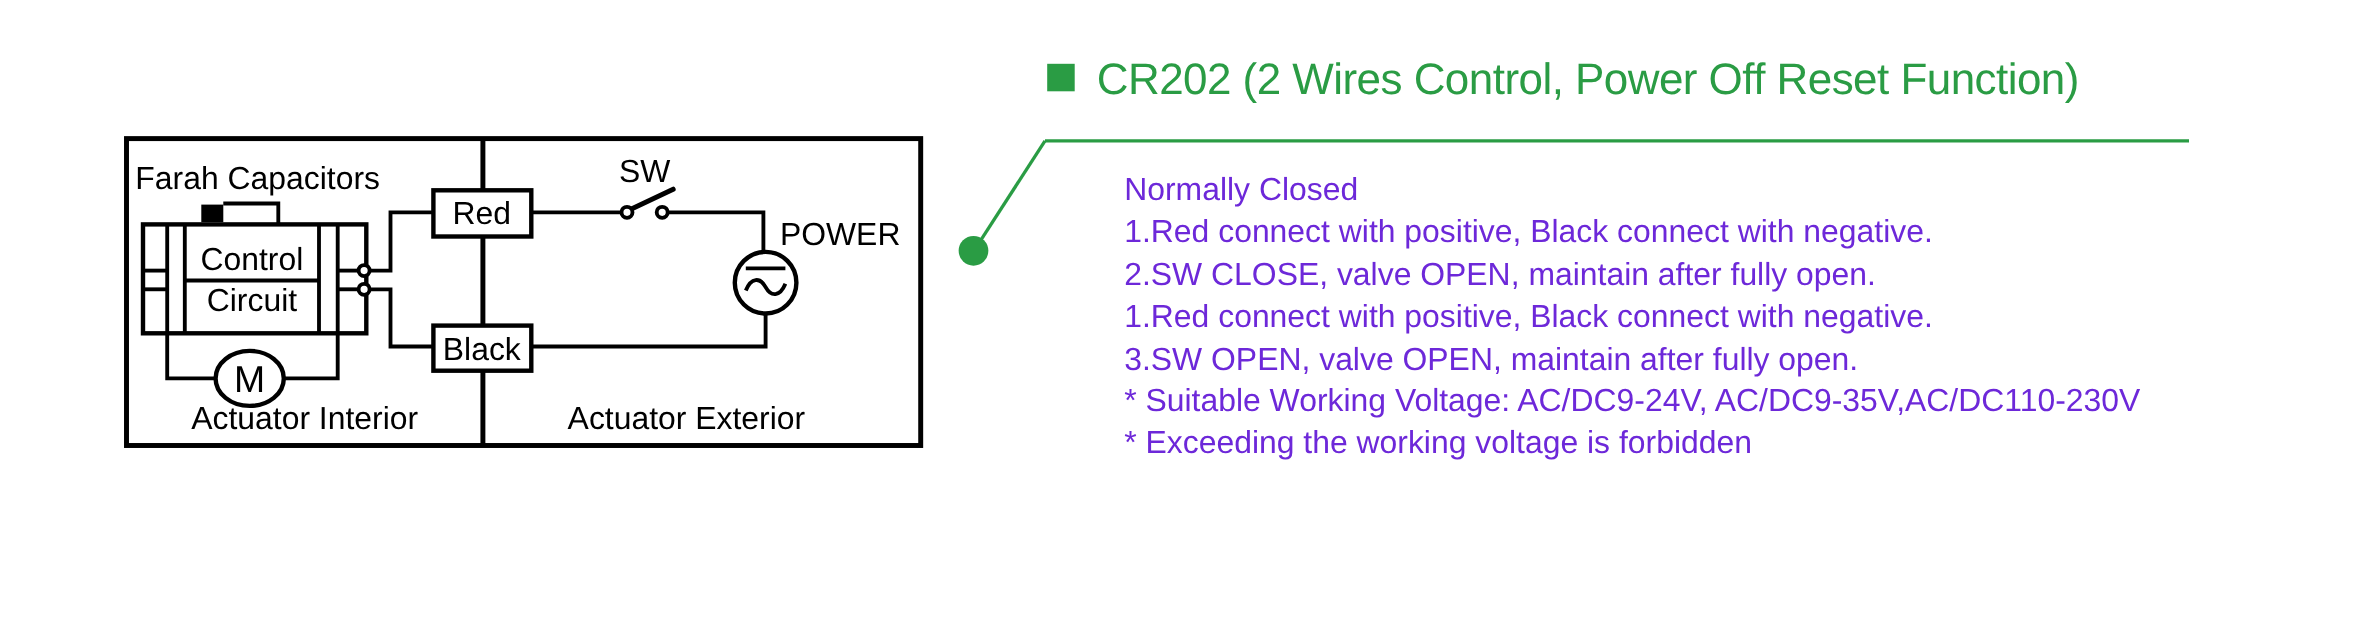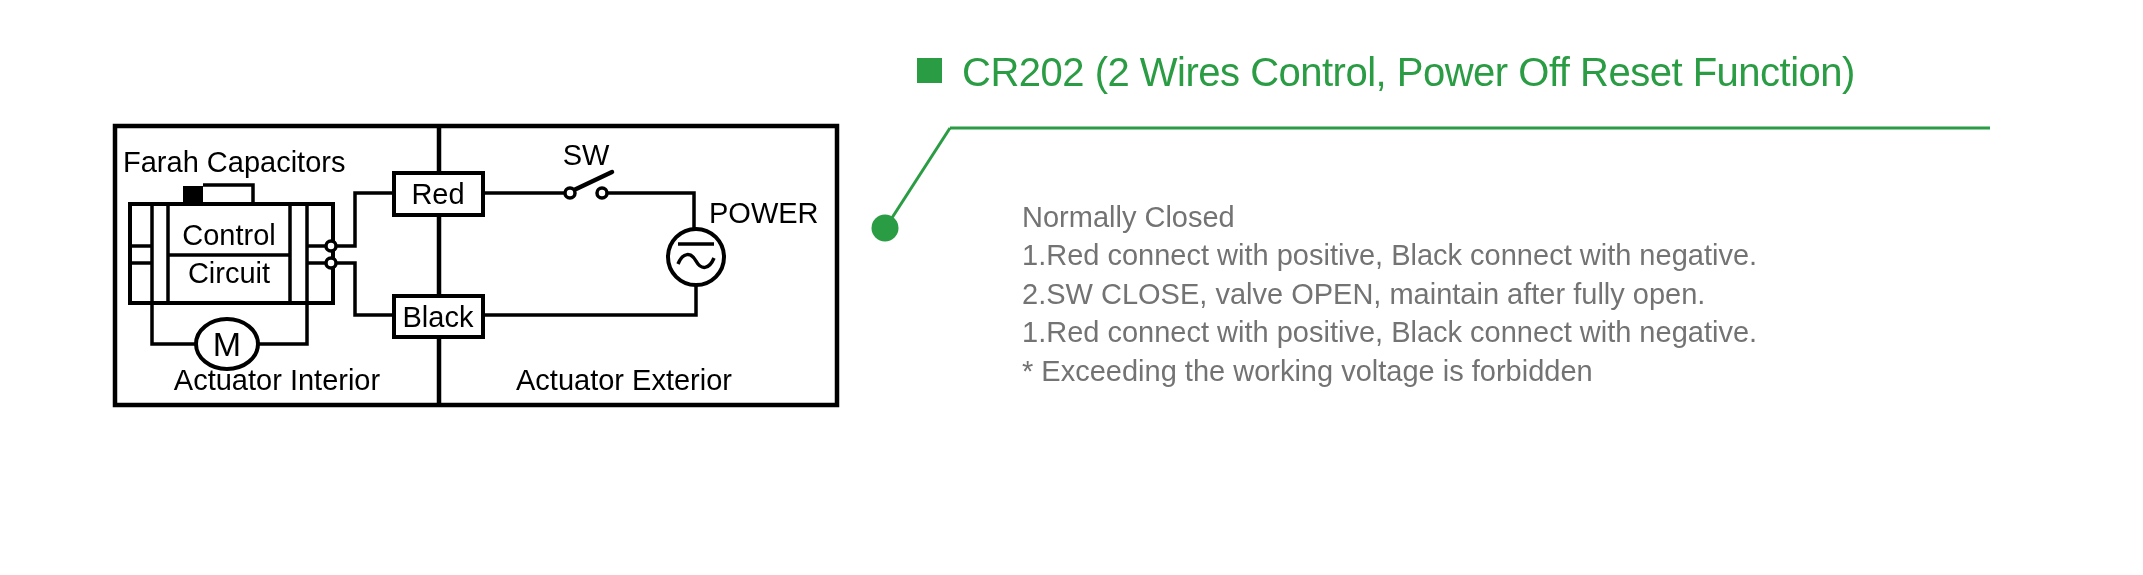--- a/index.html
+++ b/index.html
@@ -10,29 +10,29 @@
   svg{position:absolute;left:0;top:0;}
   .wire{stroke:#000;stroke-width:3.5;fill:none;}
   .box{stroke:#000;stroke-width:4;fill:#fff;}
   .boxthick{stroke:#000;stroke-width:4.5;fill:none;}
   .filled{fill:#000;stroke:none;}
   .term{stroke:#000;stroke-width:3.5;fill:#fff;}
   .dlabel{fill:#000;font-family:"Liberation Sans", sans-serif;font-size:29px;}
   .dlabel-m{font-size:34px;}
   .green-stroke{stroke:var(--green);stroke-width:3;fill:none;}
   .green-fill{fill:var(--green);stroke:none;}
-  #title-row{position:absolute;left:917px;top:58px;display:flex;align-items:flex-end;}
+  #title-row{position:absolute;left:952px;top:58px;display:flex;align-items:flex-end;}
   #title-bullet{width:25px;height:25px;background:var(--green);flex:0 0 auto;}
   #title-text{
     position:absolute;left:45px;top:-6px;white-space:nowrap;
     color:var(--green);font-size:40px;line-height:1;letter-spacing:-0.5px;
   }
   #notes{
     position:absolute;left:1022px;top:154px;width:1020px;
-    font-size:29px;line-height:38.4px;color:#737373;margin-top:44px;
+    font-size:29px;line-height:38.4px;color:#6d28d9;
   }
   #notes div{white-space:nowrap;}
 </style>
 </head>
 <body>
 
 <div id="stage">
 
   <svg width="2143" height="575" viewBox="0 0 2143 575">
 
@@ -109,16 +109,18 @@
   <div id="title-row">
     <div id="title-bullet"></div>
     <div id="title-text">CR202 (2 Wires Control, Power Off Reset Function)</div>
   </div>
 
   <div id="notes">
     <div>Normally Closed</div>
     <div>1.Red connect with positive, Black connect with negative.</div>
     <div>2.SW CLOSE, valve OPEN, maintain after fully open.</div>
     <div>1.Red connect with positive, Black connect with negative.</div>
+    <div>3.SW OPEN, valve OPEN, maintain after fully open.</div>
+    <div>* Suitable Working Voltage: AC/DC9-24V, AC/DC9-35V,AC/DC110-230V</div>
     <div>* Exceeding the working voltage is forbidden</div>
   </div>
 
 </div>
 
 </body></html>

